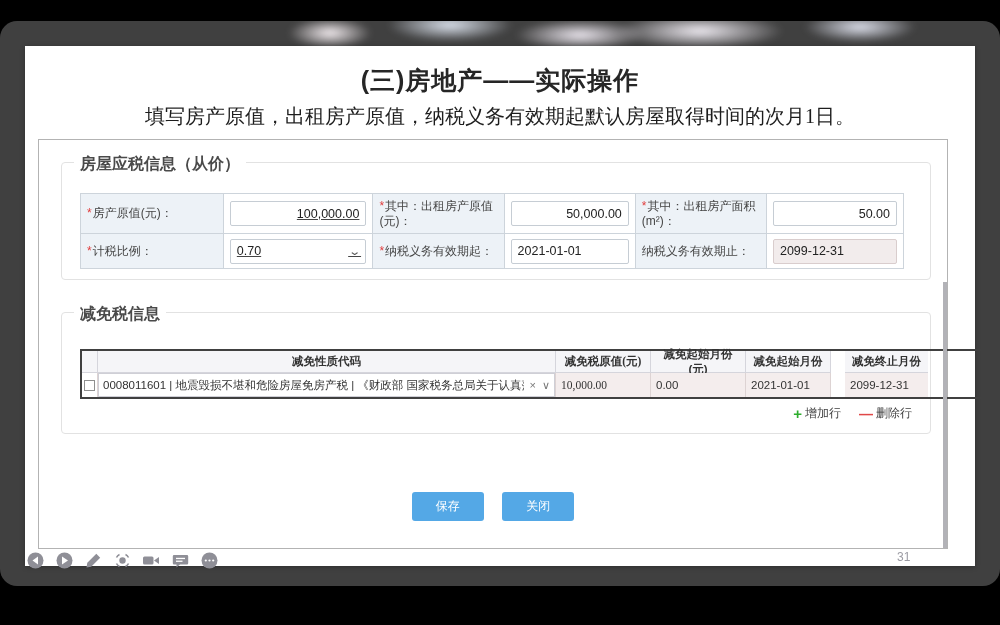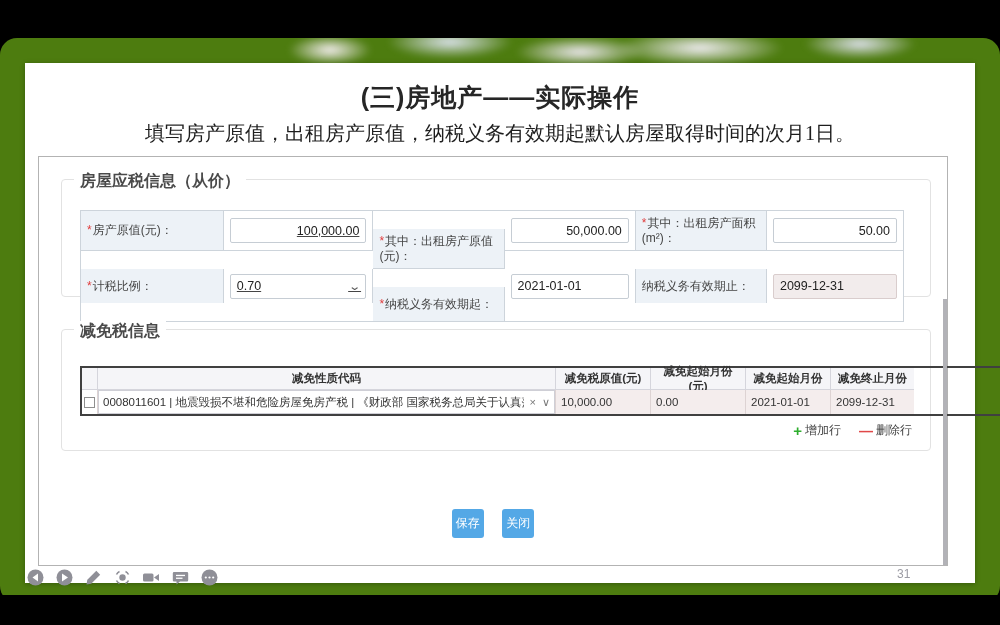--- a/index.html
+++ b/index.html
@@ -2,21 +2,21 @@
 <html><head>
 <meta charset="utf-8">
 <style>
   * { margin:0; padding:0; box-sizing:border-box; }
   html,body { width:1000px; height:625px; overflow:hidden; background:#000; }
   body { font-family:"Liberation Sans","DejaVu Sans",sans-serif; }
   .screen { position:relative; width:1000px; height:625px; }
   .bar { position:absolute; left:0; width:1000px; background:#000; }
   .bar.top { top:0; height:30px; }
   .bar.bottom { top:595px; height:30px; }
-  .stage { position:absolute; left:0; top:38px; width:1000px; height:565px; background:#4d7c0f; overflow:hidden;border-radius:17px; }
+  .stage { position:absolute; left:0; top:21px; width:1000px; height:565px; background:#404040; overflow:hidden;border-radius:17px; }
   .flower { position:absolute; left:0; top:-6px; width:1000px; height:34px;
     background:
       radial-gradient(60px 22px at 330px 18px, #f7f0f3 0%, rgba(247,240,243,0) 70%),
       radial-gradient(90px 24px at 450px 10px, #dde4ef 0%, rgba(221,228,239,0) 70%),
       radial-gradient(120px 26px at 700px 16px, #f2eef5 0%, rgba(242,238,245,0) 70%),
       radial-gradient(80px 22px at 860px 12px, #dfe2ee 0%, rgba(223,226,238,0) 70%),
       radial-gradient(100px 24px at 580px 20px, #efeaf2 0%, rgba(239,234,242,0) 65%);
     filter:blur(3px);
   }
   .slide { position:absolute; left:25px; top:25px; width:950px; height:520px; background:#fff; box-shadow:0 1px 5px rgba(0,0,0,.28); }
@@ -31,47 +31,47 @@
   
   .ftable { position:absolute; left:18px; top:30px; width:824px; border:1px solid #cdd4db; }
   .frow { display:flex; }
   .frow.r1 .cell { height:40px; }
   .frow.r2 .cell { height:34px; border-top:none; }
   .cell { border-right:1px solid #cdd4db; display:flex; align-items:center; font-size:12px; color:#454545; padding:2px 6px; }
   .cell:last-child { border-right:none; }
   .frow.r1 .cell { border-bottom:1px solid #cdd4db; }
   .cell.label { background:#edf2f7; line-height:1.25; }
   .cell.value { background:#fff; }
-  .c1 { width:147px; } .c2 { width:154px;text-decoration:underline; } .c3 { width:135px;margin-top:18px; } .c4 { width:135px; } .c5 { width:135px; } .c6 { width:140px; }
+  .c1 { width:147px; } .c2 { width:154px;text-decoration:underline; } .c3 { width:135px; } .c4 { width:135px; } .c5 { width:135px; } .c6 { width:140px; }
   .req { color:#e03c3c; margin-right:1px; }
   .input { width:100%; height:25px; border:1px solid #c6cdd4; border-radius:2px; background:#fff; font-size:12.5px; color:#222; display:flex; align-items:center; padding:0 6px; }
   .input.num { justify-content:flex-end; }
   .input.select { justify-content:space-between; }
   .chev { color:#555; font-size:11px; transform:scaleX(1.4); }
   .input.readonly { background:#f2ecec; border-color:#d9cdcd; }
   
   .rtable { position:absolute; left:18px; top:36px; width:974px; border:2px solid #404040; font-size:11.5px; }
   .rrow { display:flex; }
   .hcell { background:#f5f5f8; font-weight:bold; color:#333; justify-content:center; text-align:center; height:22px; display:flex; align-items:center; border-right:1px solid #d5d5dc; border-bottom:1px solid #d5d5dc; padding:0 3px; }
   .dcell { background:#f4eded; color:#333; height:24px; display:flex; align-items:center; border-right:1px solid #ddd3d3; padding:0 5px; white-space:nowrap; overflow:hidden; }
-  .hcell:last-child,.dcell:last-child { border-right:none; }
-  .k0 { width:16px; } .k1 { width:458px; } .k2 { width:95px; } .k3 { width:95px; } .k4 { width:85px; } .k5 { width:83px; }
+  .hcell:last-child,.dcell:last-child { border-right:none;margin-left:14px; }
+  .k0 { width:16px; } .k1 { width:458px; } .k2 { width:95px;font-family:Liberation Serif, serif; } .k3 { width:95px; } .k4 { width:85px; } .k5 { width:83px; }
   .dcell.k0 { background:#fff; justify-content:center; padding:0; }
   .dcell.k1 { background:#fff; padding:0; }
   .checkbox { width:11px; height:11px; border:1px solid #8f8f8f; background:#fff; display:inline-block; }
   .code-select { width:100%; height:100%; border:1px solid #cfcfd6; display:flex; align-items:center; padding:0 4px; font-size:11.5px; color:#333; }
   .code-text { flex:1; white-space:nowrap; overflow:hidden; }
   .code-ctl { color:#777; margin-left:6px; font-size:11px; }
   .rowops { position:absolute; right:18px; top:92px; font-size:12px; color:#3f3f3f; display:flex; gap:18px; }
   .op { cursor:pointer; display:flex; align-items:center; gap:3px; }
   .op .plus { color:#2eae2e; font-weight:bold; font-size:15px; }
   .op .minus { color:#e04848; font-weight:bold; font-size:14px; }
   
   .btns { position:absolute; left:0; top:352px; width:100%; text-align:center; }
-  .btn { display:inline-block; background:#54a8e6; color:#fff; font-size:12px; border:none; border-radius:3px; padding:6px 4px; margin:0 7px; cursor:pointer; font-family:inherit; }
+  .btn { display:inline-block; background:#54a8e6; color:#fff; font-size:12px; border:none; border-radius:3px; padding:6px 24px; margin:0 7px; cursor:pointer; font-family:inherit; }
   .pagenum { position:absolute; left:872px; top:504px; font-size:12px; color:#9b9ba3; }
   
   .toolbar { position:absolute; left:26px; top:530px; display:flex; align-items:center; gap:11px; }
   .ticon { width:18px; height:18px; display:flex; align-items:center; justify-content:center; cursor:pointer; }
   .ticon svg { display:block; }
 </style>
 </head>
 <body>
 
 <div class="screen">

